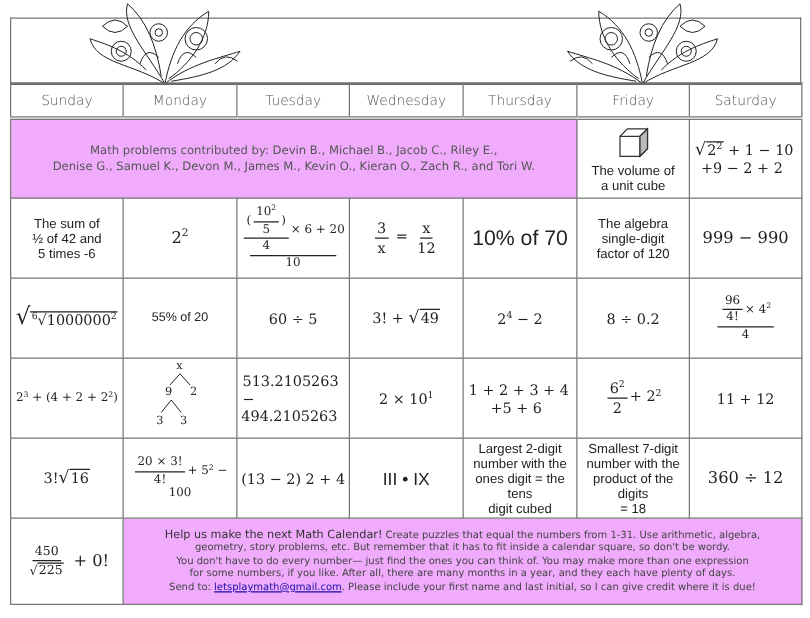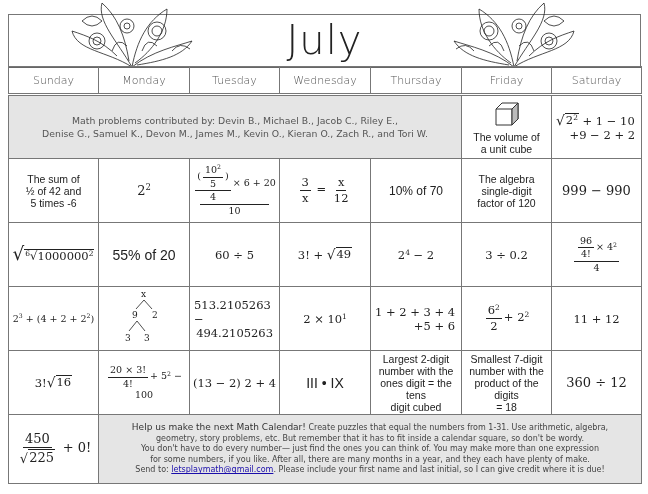--- a/index.html
+++ b/index.html
@@ -9,41 +9,41 @@
   .title { position:absolute; left:0; right:0; top:2px; text-align:center; font-family:"DejaVu Sans", sans-serif; font-weight:200; font-size:40px; color:#222; letter-spacing:1px; }
   .flower { position:absolute; top:-14px; width:130px; height:66px; overflow:hidden; }
   .flower svg { width:100%; height:100%; }
   .flower.left { left:58px; }
   .flower.right { left:440px; }
   table.cal { position:absolute; left:0; top:52px; border-collapse:collapse; table-layout:fixed; width:633px;padding-left:24px; }
   table.cal td, table.cal th { border:1px solid #777; padding:0; text-align:center; vertical-align:middle; }
   table.cal th { height:26px; font-weight:normal; font-size:11px; color:#555; border-bottom:3px double #777; font-family:"DejaVu Sans", sans-serif; font-weight:300; }
   .row { height:64px; }
   .row.last { height:69px; }
-  .grey { background:#e5e5e5; }
+  .grey { background:#f0abfc; }
   .credits { font-size:9.3px; color:#555; line-height:13px; font-family:"DejaVu Sans", sans-serif; }
   .serif { font-family:Liberation Sans, sans-serif; font-size:10.5px; line-height:12px; color:#222; }
   .math { font-family:"DejaVu Serif", serif; font-size:11.5px; color:#222; }
   .math.big { font-size:13px; }
   .frac { display:inline-flex; flex-direction:column; align-items:center; vertical-align:middle; margin:0 2px; }
   .frac > .num { border-bottom:1px solid #222; padding:0 2px 1px; line-height:1.1; }
   .frac > .den { padding:1px 2px 0; line-height:1.1; }
   sup { font-size:0.65em; vertical-align:0.6em; line-height:0; }
   .sqrt { display:inline-flex; align-items:flex-end; }
   .sqrt .rad { font-size:1.2em; line-height:1; }
   .sqrt .under { border-top:1px solid #222; padding:0 1px; line-height:1.2; }
   .small { font-size:9.5px; }
   .tree { position:relative; display:inline-block; width:50px; height:56px; font-family:"DejaVu Serif", serif; font-size:9px; }
   .tree span { position:absolute; }
   .tree svg { position:absolute; left:0; top:0; width:50px; height:56px; }
   .help { font-size:8px; line-height:10.5px; color:#444; font-family:"DejaVu Sans", sans-serif; padding:0 4px; }
   .help .lead { font-size:9px; color:#333;text-align:right; }
   .help a { color:#1a0dab; text-decoration:underline; }
   .cube svg { width:28px; height:28px; display:block; margin:0 auto 3px; }
-  .right-align { display:block; text-align:right; padding-right:6px; }
+  .right-align { display:block; padding-right:6px; }
   .left-align { display:block; text-align:left; padding-left:4px; }
 </style>
 </head>
 <body>
 
 <div class="page">
   <div class="titlebox">
     <div class="flower left">
       <svg viewBox="0 0 130 66" fill="none" stroke="#222" stroke-width="0.8">
         <path d="M65 66 C40 50 10 50 5 30 C20 35 35 40 50 55"></path>
@@ -55,21 +55,20 @@
         <circle cx="90" cy="30" r="9"></circle>
           <circle cx="90" cy="30" r="5"></circle>
         <circle cx="60" cy="25" r="7"></circle>
           <circle cx="60" cy="25" r="3"></circle>
         <path d="M15 20 q10 -10 20 0 q-10 10 -20 0z"></path>
         <path d="M105 50 q8 -10 18 -2"></path>
         <path d="M45 50 q5 -15 15 -5"></path>
           <path d="M75 50 q5 -15 15 -5"></path>
       </svg>
     </div>
-    <div class="title">July</div>
     <div class="flower right">
       <svg viewBox="0 0 130 66" fill="none" stroke="#222" stroke-width="0.8">
         <path d="M65 66 C90 50 120 50 125 30 C110 35 95 40 80 55"></path>
         <path d="M65 66 C80 40 100 20 95 2 C80 15 72 35 68 60"></path>
         <path d="M65 66 C60 40 50 20 30 8 C30 30 45 50 62 62"></path>
         <path d="M65 66 C45 50 20 45 5 40 C15 55 35 60 60 64"></path>
         <circle cx="100" cy="40" r="8"></circle>
           <circle cx="100" cy="40" r="4"></circle>
         <circle cx="40" cy="30" r="9"></circle>
           <circle cx="40" cy="30" r="5"></circle>
@@ -154,48 +153,48 @@
           <span class="frac">
               <span class="num">3</span>
               <span class="den">x</span>
             </span>
           <span>=</span>
           <span class="frac">
               <span class="num">x</span>
               <span class="den">12</span>
             </span>
         </td>
-        <td class="serif" style="font-size:12px">10% of 70</td>
+        <td class="serif" style="font-size:17px">10% of 70</td>
         <td class="serif">
           <div>The algebra</div>
           <div>single-digit</div>
           <div>factor of 120</div>
         </td>
         <td class="math big">999 − 990</td>
       </tr>
 
       <tr class="row">
         <td class="math">
           <span class="sqrt">
               <span class="rad" style="font-size:1.6em">√</span>
               <span class="under"><sup>6</sup>√<span>1000000</span><sup>2</sup></span>
             </span>
         </td>
-        <td class="serif" style="font-size:14px">55% of 20</td>
+        <td class="serif" style="font-size:10px">55% of 20</td>
         <td class="math">60 ÷ 5</td>
         <td class="math">
           <span>3! +</span> <span class="sqrt">
               <span class="rad">√</span>
               <span class="under">49</span>
             </span>
         </td>
         <td class="math">
           <span>2</span><sup>4</sup><span> − 2</span>
         </td>
-        <td class="math">3 ÷ 0.2</td>
+        <td class="math">8 ÷ 0.2</td>
         <td class="math small">
           <span class="frac">
             <span class="num"><span class="frac">
                   <span class="num">96</span>
                   <span class="den">4!</span>
                 </span><span>× 4</span><sup>2</sup></span>
             <span class="den">4</span>
           </span>
         </td>
       </tr>
@@ -262,31 +261,31 @@
           <div>Smallest 7-digit</div>
           <div>number with the</div>
           <div>product of the digits</div>
           <div>= 18</div>
         </td>
         <td class="math big">360 ÷ 12</td>
       </tr>
 
       <tr class="row last">
         <td class="math">
-          <span class="frac" style="font-size:13px">
+          <span class="frac" style="font-size:10px">
               <span class="num">450</span>
               <span class="den"><span class="sqrt">
                   <span>√</span>
                   <span class="under">225</span>
                 </span></span>
             </span> <span class="big" style="font-size:13px">+ 0!</span>
         </td>
         <td colspan="6" class="grey help">
           <div><span class="lead">Help us make the next Math Calendar!</span><span> Create puzzles that equal the numbers from 1-31. Use arithmetic, algebra,</span></div>
           <div>geometry, story problems, etc. But remember that it has to fit inside a calendar square, so don't be wordy.</div>
           <div>You don't have to do every number— just find the ones you can think of. You may make more than one expression</div>
-          <div>for some numbers, if you like. After all, there are many months in a year, and they each have plenty of make.</div>
+          <div>for some numbers, if you like. After all, there are many months in a year, and they each have plenty of days.</div>
           <div><span>Send to: </span><a>letsplaymath@gmail.com</a><span>. Please include your first name and last initial, so I can give credit where it is due!</span></div>
         </td>
       </tr>
     </tbody>
   </table>
 </div>
 
 </body></html>

